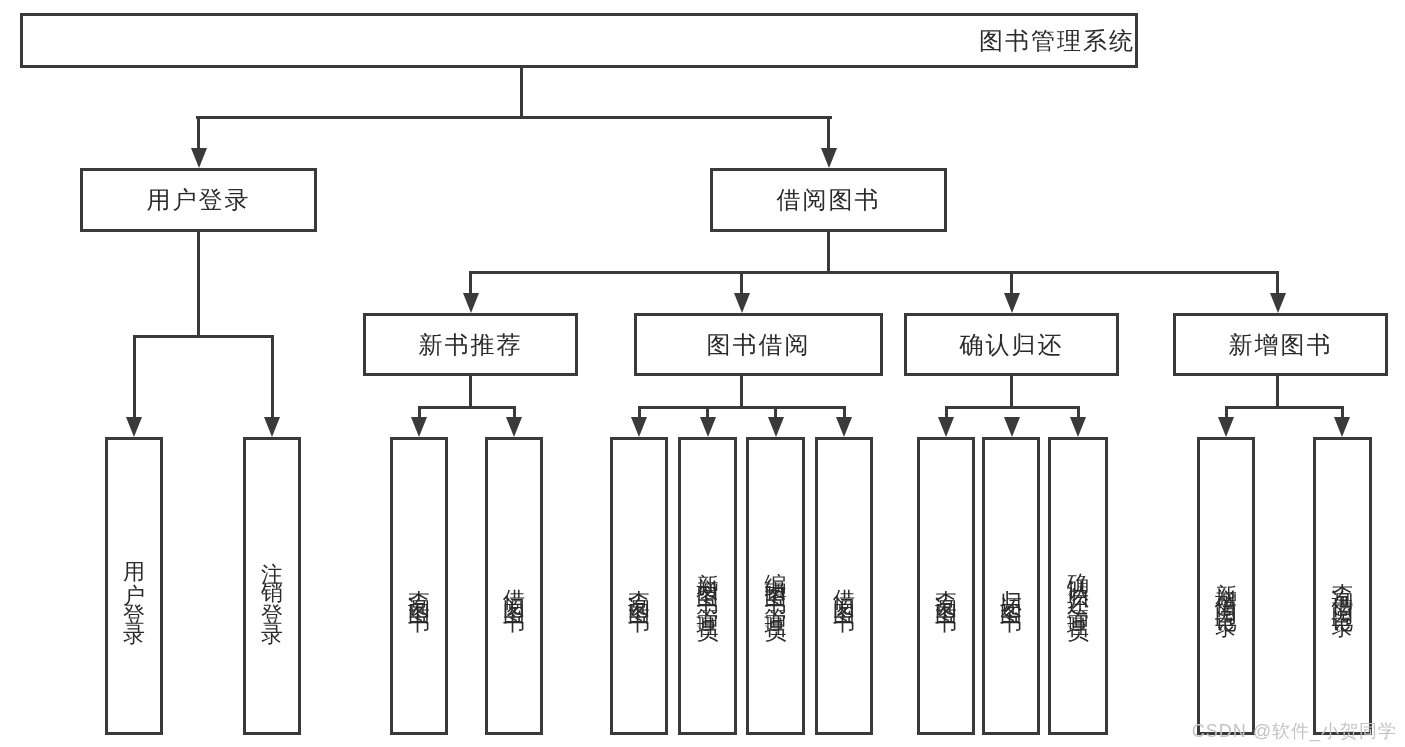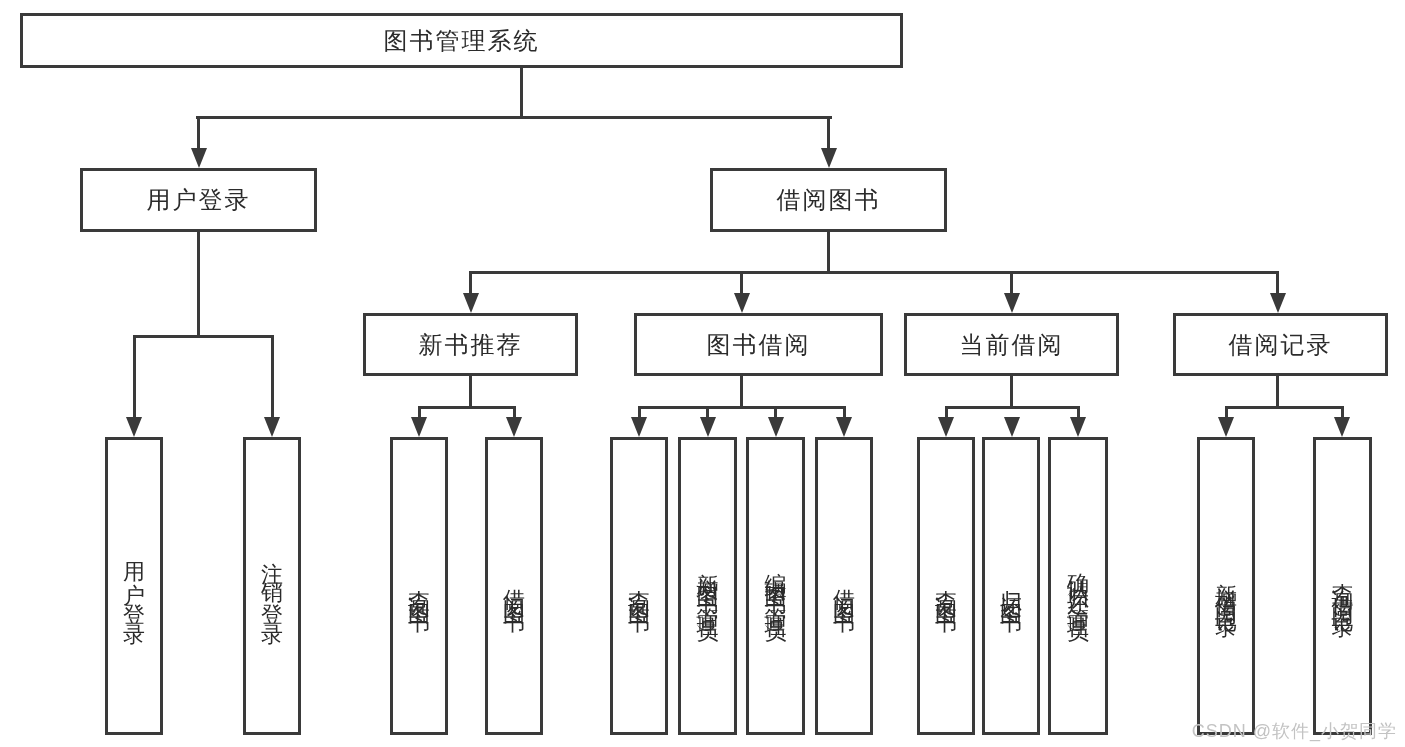--- a/index.html
+++ b/index.html
@@ -120,40 +120,40 @@
       <div class="arrow" style="left: 699.5px; top: 417px;"></div>
       <div class="arrow" style="left: 767.5px; top: 417px;"></div>
       <div class="arrow" style="left: 836px; top: 417px;"></div>
       <div class="arrow" style="left: 938px; top: 417px;"></div>
       <div class="arrow" style="left: 1003.5px; top: 417px;"></div>
       <div class="arrow" style="left: 1070px; top: 417px;"></div>
       <div class="arrow" style="left: 1218px; top: 417px;"></div>
       <div class="arrow" style="left: 1334px; top: 417px;"></div>
     </div>
   <div id="boxes-layer">
-      <div class="box hbox" style="left: 20px; top: 13px; width: 883px; height: 55px;">
+      <div class="box hbox" style="left: 20px; top: 13px; width: 1118px; height: 55px; justify-content: flex-end;">
         <span class="lbl">图书管理系统</span>
       </div>
       <div class="box hbox" style="left: 80px; top: 168px; width: 237px; height: 64px;">
         <span class="lbl">用户登录</span>
       </div>
       <div class="box hbox" style="left: 710px; top: 168px; width: 237px; height: 64px;">
         <span class="lbl">借阅图书</span>
       </div>
       <div class="box hbox" style="left: 363px; top: 313px; width: 215px; height: 63px;">
         <span class="lbl">新书推荐</span>
       </div>
       <div class="box hbox" style="left: 634px; top: 313px; width: 249px; height: 63px;">
         <span class="lbl">图书借阅</span>
       </div>
       <div class="box hbox" style="left: 904px; top: 313px; width: 215px; height: 63px;">
-        <span class="lbl">当前借阅</span>
+        <span class="lbl">确认归还</span>
       </div>
       <div class="box hbox" style="left: 1173px; top: 313px; width: 215px; height: 63px;">
-        <span class="lbl">借阅记录</span>
+        <span class="lbl">新增图书</span>
       </div>
       <div class="box vbox wide" style="left: 105px; top: 437px; width: 58px; height: 298px;">
         <span class="lbl">用户登录</span>
       </div>
       <div class="box vbox wide" style="left: 243px; top: 437px; width: 58px; height: 298px;">
         <span class="lbl">注销登录</span>
       </div>
       <div class="box vbox" style="left: 390px; top: 437px; width: 58px; height: 298px;">
         <span class="lbl">查询图书</span>
       </div>

